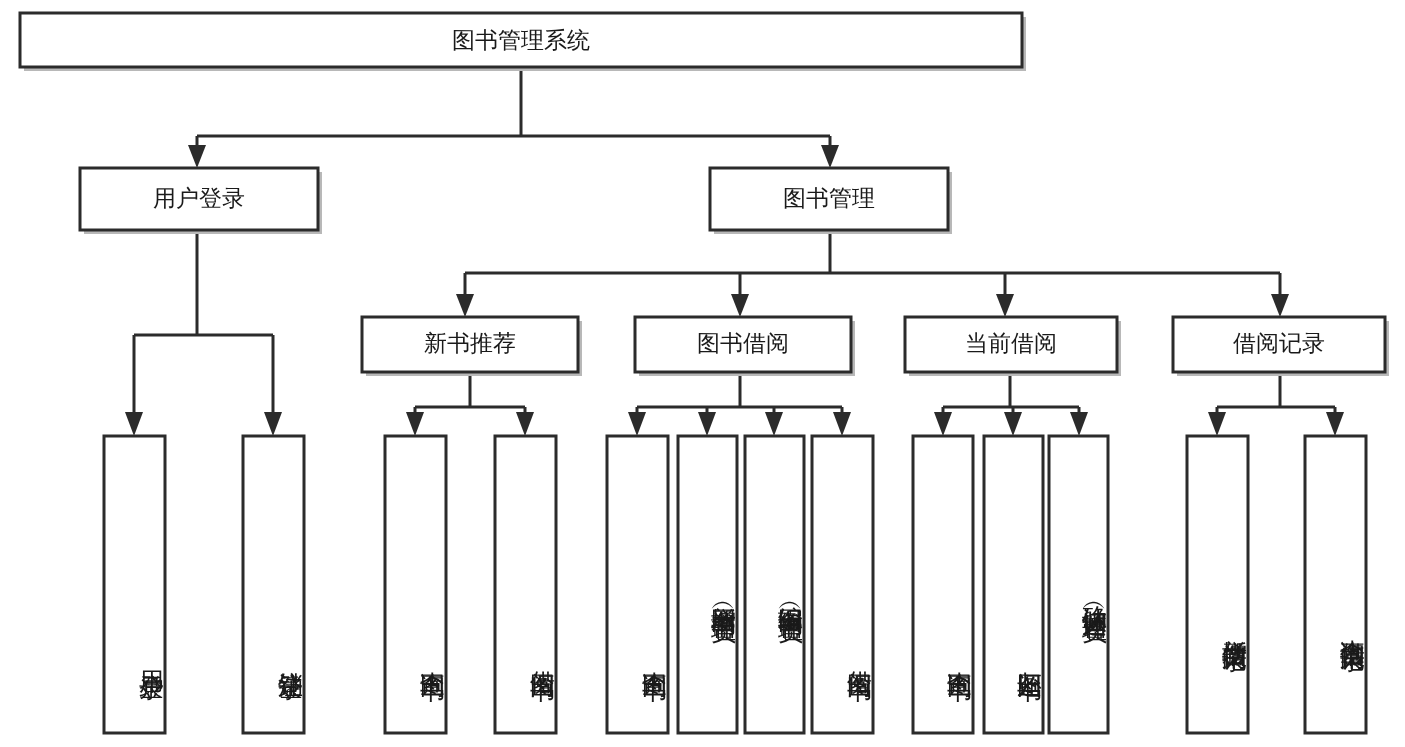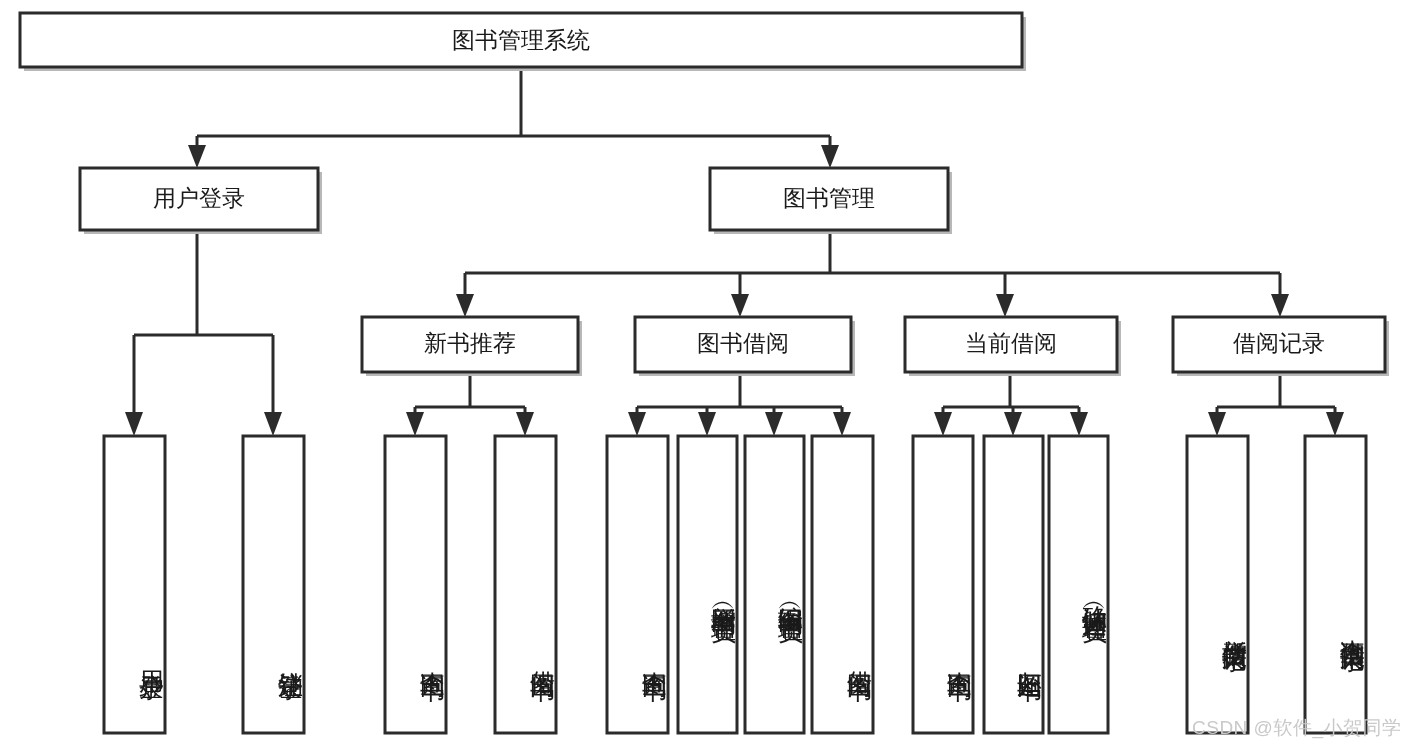--- a/index.html
+++ b/index.html
@@ -219,15 +219,14 @@
   <div class="leaf-label-v" style="left:745px; top:436px; width:59px; height:297px; padding-top:10px;">编辑图书（管理员）</div>
   <div class="leaf-label-v" style="left:812px; top:436px; width:61px; height:297px; padding-top:70px;">借阅图书</div>
 
   <div class="leaf-label-v" style="left:913px; top:436px; width:60px; height:297px; padding-top:70px;">查询图书</div>
   <div class="leaf-label-v" style="left:984px; top:436px; width:59px; height:297px; padding-top:70px;">归还图书</div>
   <div class="leaf-label-v" style="left:1049px; top:436px; width:59px; height:297px; padding-top:10px;">确认归还（管理员）</div>
 
   <div class="leaf-label-v" style="left:1187px; top:436px; width:61px; height:297px; padding-top:40px;">新增借阅记录</div>
   <div class="leaf-label-v" style="left:1305px; top:436px; width:61px; height:297px; padding-top:40px;">查询借阅记录</div>
 
-  <div class="watermark" style="left:1192px; top:715px;">CSDN @软件_小贺同学</div>
 
 </div>
 
 </body></html>

